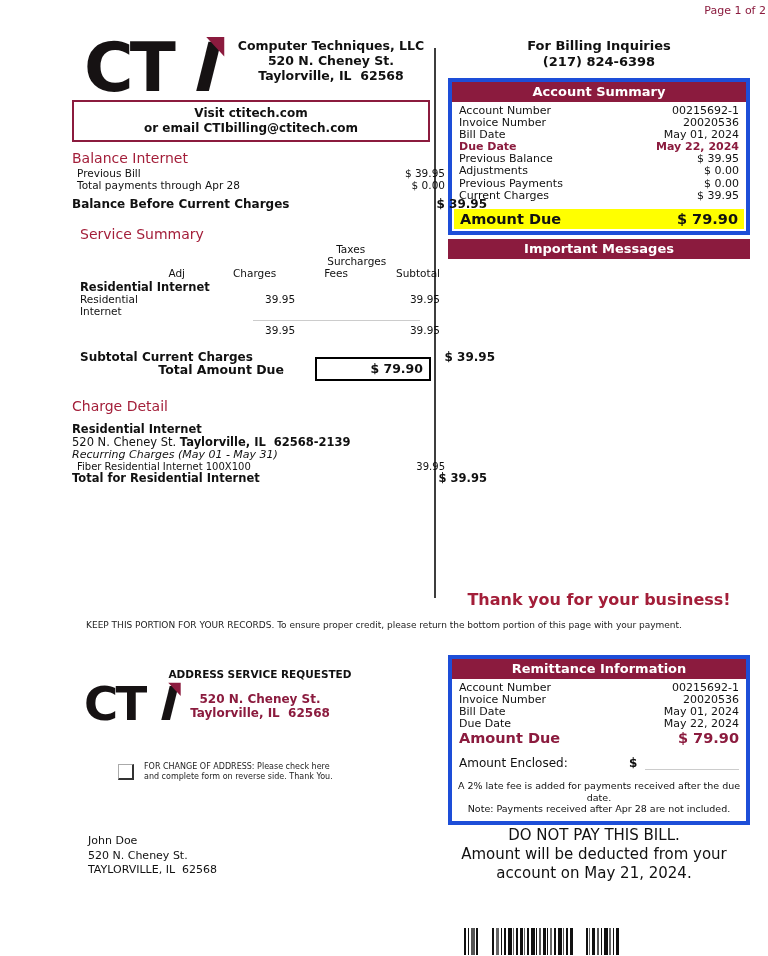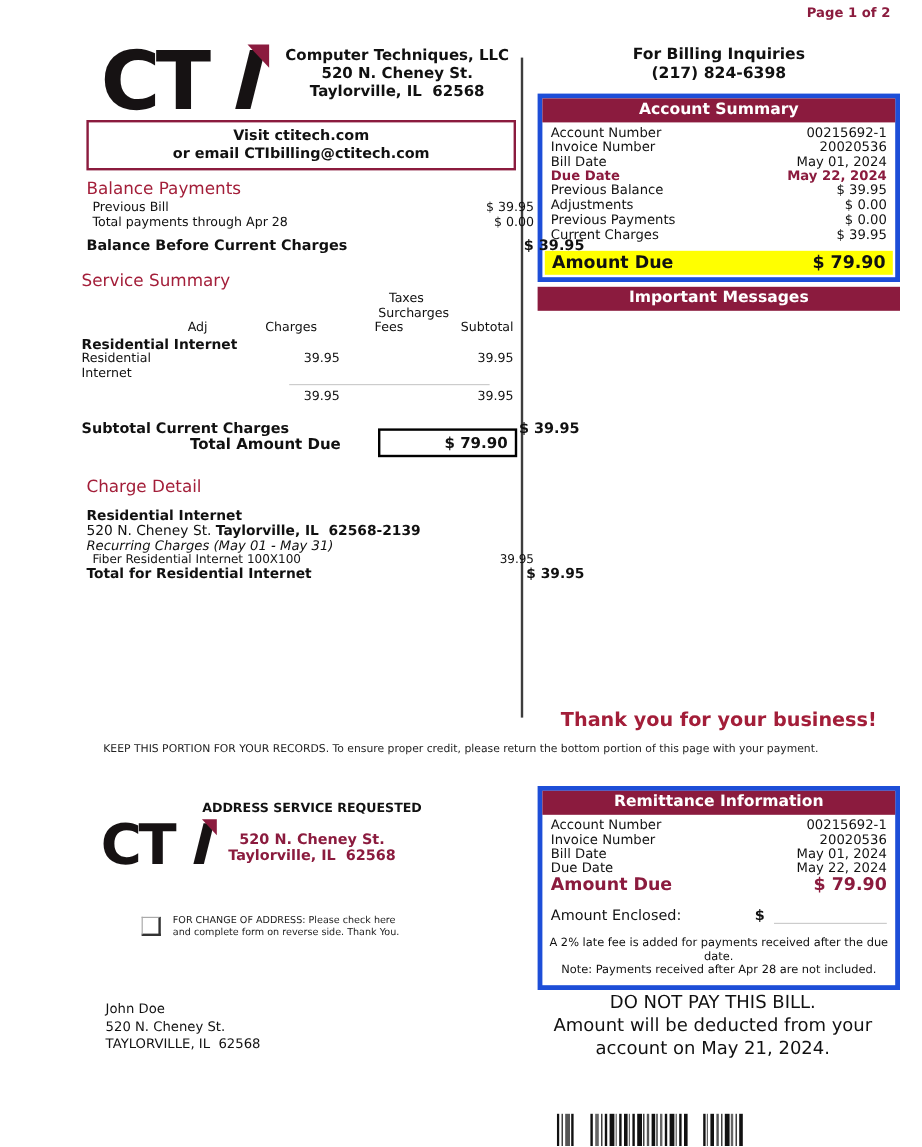--- a/index.html
+++ b/index.html
@@ -2,21 +2,21 @@
 <html><head>
 <meta charset="utf-8">
 <style>
   * { margin:0; padding:0; box-sizing:border-box; }
   html,body { background:#fff; }
   body { font-family:"DejaVu Sans","Liberation Sans",sans-serif; color:#111; }
   .page { position:relative; width:768px; height:956px; margin:0 auto; background:#fff; overflow:hidden; }
   .bold { font-weight:bold; }
   .ws { white-space:pre-wrap; }
 
-  .page-indicator { position:absolute; top:4px; right:26px; font-size:11px; font-weight:bold; color:#8B1B3E; }
+  .page-indicator { position:absolute; top:4px; right:2px; font-size:11px; font-weight:normal; color:#8B1B3E; }
 
   .logo { position:absolute; }
   .logo-top { left:84px; top:30px; width:148px; height:76px; }
   .logo-bottom { left:84px; top:678px; width:102px; height:52px; }
 
   .company-block { position:absolute; left:226px; top:38px; width:210px; text-align:center; font-size:12.5px; font-weight:bold; line-height:15px; }
   .billing-block { position:absolute; left:448px; top:38px; width:302px; text-align:center; font-size:13px; font-weight:bold; line-height:16px; }
 
   .visit-box { position:absolute; left:72px; top:100px; width:358px; border:2px solid #8B1B3E; text-align:center; font-size:12px; font-weight:bold; line-height:15px; padding:4px 0; }
 
@@ -33,21 +33,21 @@
   .msg-bar { position:absolute; left:448px; top:239px; width:302px; background:#8B1B3E; color:#fff; font-weight:bold; text-align:center; font-size:13px; padding:2px 0 3px 0; }
 
   .section-title { color:#A31E39; font-size:14px; line-height:17px; }
 
   .bf { position:absolute; left:72px; top:150px; width:360px; }
   .bf-row { position:relative; font-size:10.5px; line-height:12px; padding-left:5px; }
   .bf-val { position:absolute; left:285px; width:88px; text-align:right; }
   .bf-total { position:relative; font-size:12px; font-weight:bold; margin-top:6px; }
   .bf-total .bf-val2 { position:absolute; left:300px; width:115px; text-align:right; }
 
-  .ss { position:absolute; left:68px; top:226px; width:360px; font-size:10.5px; }
+  .ss { position:absolute; left:80px; top:226px; width:360px; font-size:10.5px; }
   .ss-row { display:flex; line-height:12px;gap:48px; }
   .ss-name { width:165px; }
   .ss-adj { width:25px; text-align:left; }
   .ss-ch { width:48px; text-align:right; }
   .ss-fee { width:40px; text-align:right; white-space:nowrap; }
   .ss-sub { width:57px; text-align:right; }
   .ss-line { margin-left:173px; width:167px; border-top:1px solid #ccc; margin-top:3px; margin-bottom:3px; }
   .ss-total { position:relative; font-size:12px; font-weight:bold; margin-top:14px; }
   .ss-total .bf-val2 { position:absolute; left:300px; width:115px; text-align:right; }
 
@@ -158,21 +158,21 @@
     </div>
     <div class="amount-due-row">
       <span>Amount Due</span>
       <span>$ 79.90</span>
     </div>
   </div>
 
   <div class="msg-bar">Important Messages</div>
 
   <div class="bf">
-    <div class="section-title">Balance Payments</div>
+    <div class="section-title">Balance Internet</div>
     <div class="bf-row">
       <span>Previous Bill</span>
       <span class="bf-val">$ 39.95</span>
     </div>
     <div class="bf-row">
       <span>Total payments through Apr 28</span>
       <span class="bf-val">$ 0.00</span>
     </div>
     <div class="bf-total">
       <span>Balance Before Current Charges</span>

